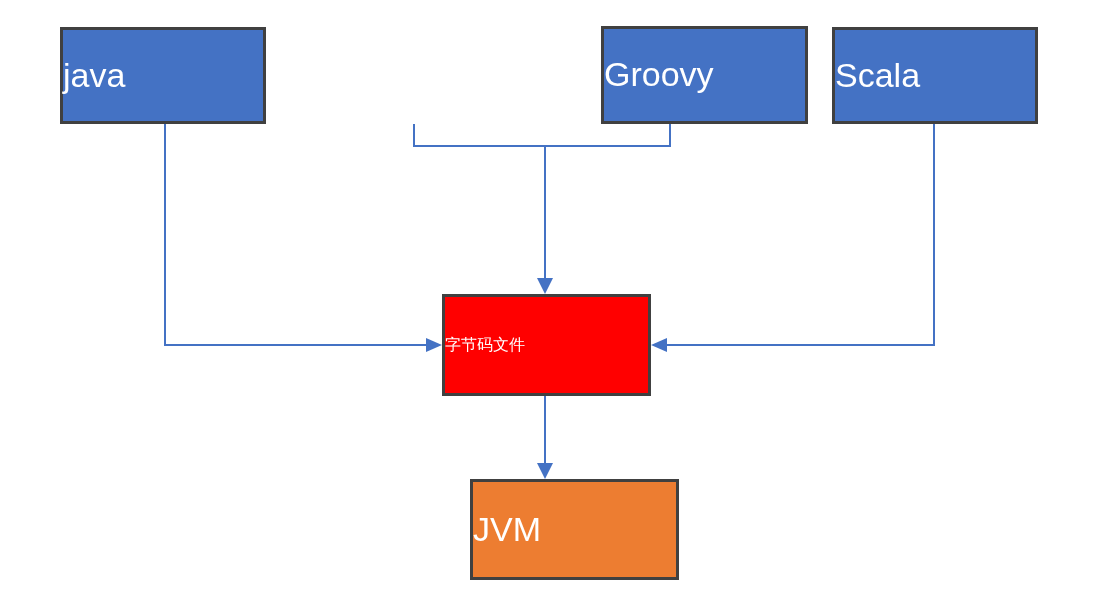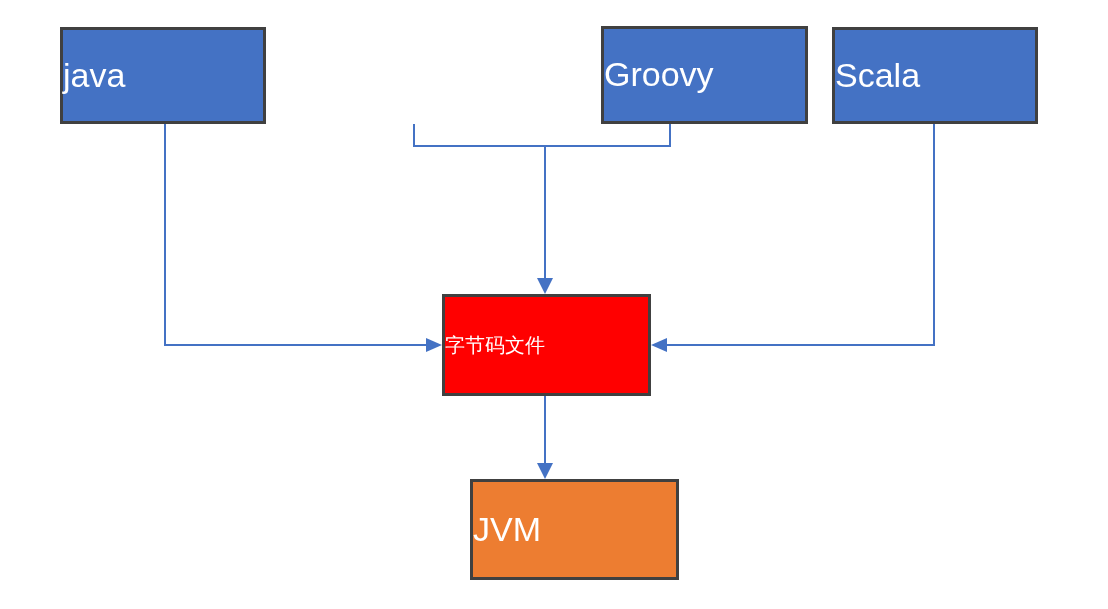--- a/index.html
+++ b/index.html
@@ -29,21 +29,21 @@
     line-height: 1.1;
     user-select: none;
   }
   .node-lang {
     background: #4472c4;
     font-size: 34px;
     font-weight: 400;
   }
   .node-bytecode {
     background: #ff0000;
-    font-size: 20px;
+    font-size: 16px;
     font-weight: 400;
   }
   .node-jvm {
     background: #ed7d31;
     font-size: 34px;
     font-weight: 400;
   }
   #edges {
     position: absolute;
     left: 0;

